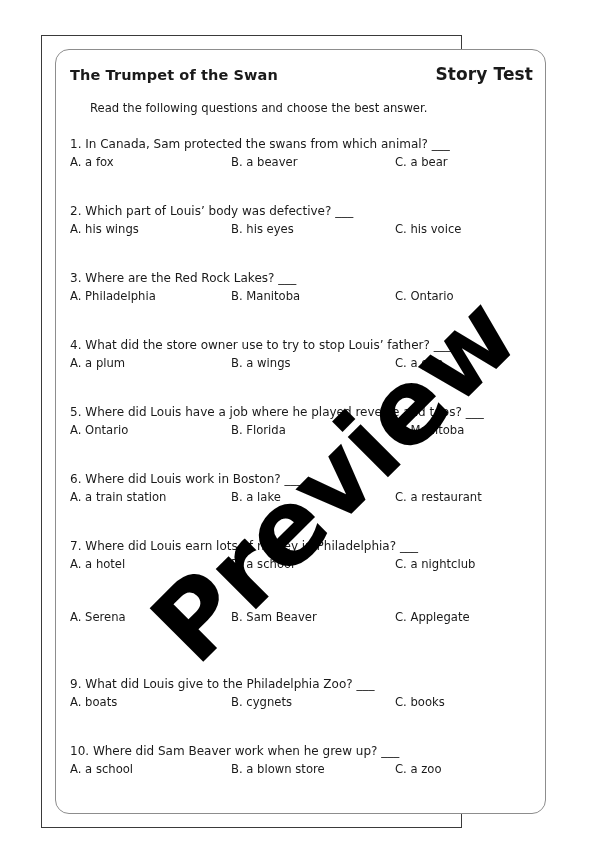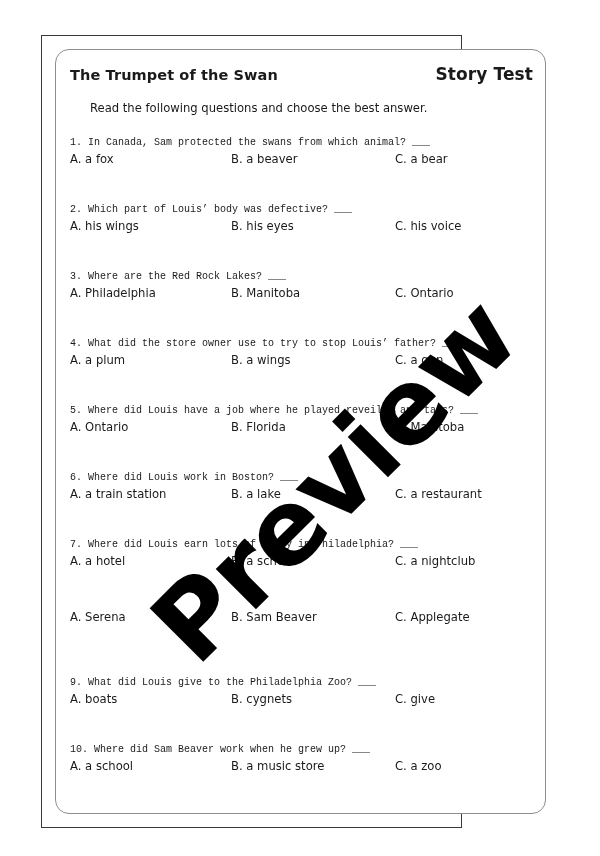--- a/index.html
+++ b/index.html
@@ -78,24 +78,23 @@
     position: absolute;
     left: 14px;
     top: 87px;
     width: 470px;
   }
   .question-block {
     position: relative;
     height: 67px;
   }
   .question-prompt {
-    font-size: 10px;
+    font-size: 12px;
     color: #1a1a1a;
     white-space: nowrap;
-    font-family: Liberation Mono, monospace;
   }
   .options-row {
     position: relative;
     margin-top: 4px;
     height: 16px;
   }
   .option {
     position: absolute;
     font-size: 11.6px;
     color: #1a1a1a;
@@ -213,29 +212,29 @@
           <span class="option option-b">B. Sam Beaver</span>
           <span class="option option-c">C. Applegate</span>
         </div>
       </div>
 
       <div class="question-block">
         <div class="question-prompt">9. What did Louis give to the Philadelphia Zoo? ___</div>
         <div class="options-row">
           <span class="option option-a">A. boats</span>
           <span class="option option-b">B. cygnets</span>
-          <span class="option option-c">C. give</span>
+          <span class="option option-c">C. books</span>
         </div>
       </div>
 
       <div class="question-block">
         <div class="question-prompt">10. Where did Sam Beaver work when he grew up? ___</div>
         <div class="options-row">
           <span class="option option-a">A. a school</span>
-          <span class="option option-b">B. a music store</span>
+          <span class="option option-b">B. a blown store</span>
           <span class="option option-c">C. a zoo</span>
         </div>
       </div>
 
     </div>
   </div>
 </div>
 
 <div id="preview-watermark">
   <div id="preview-watermark-text">Preview</div>

